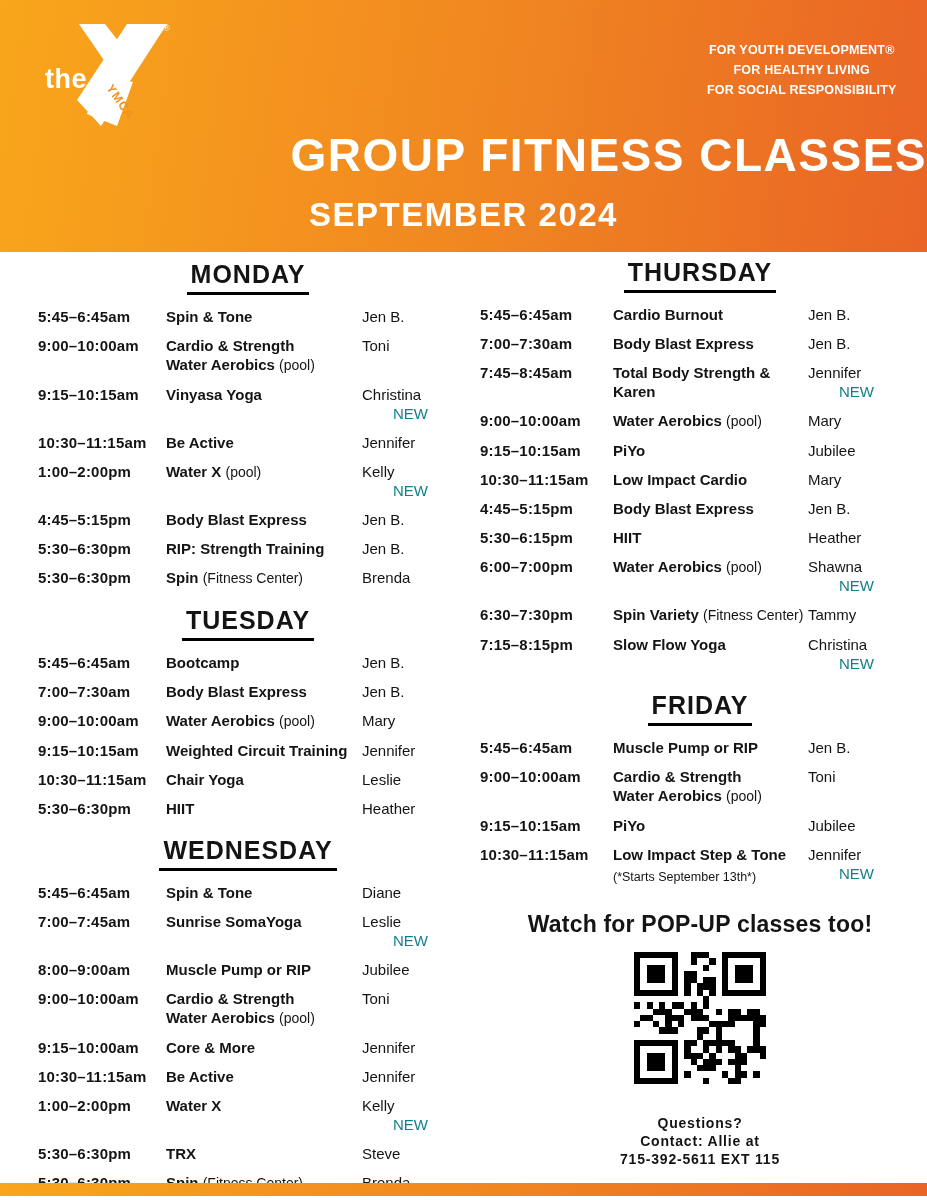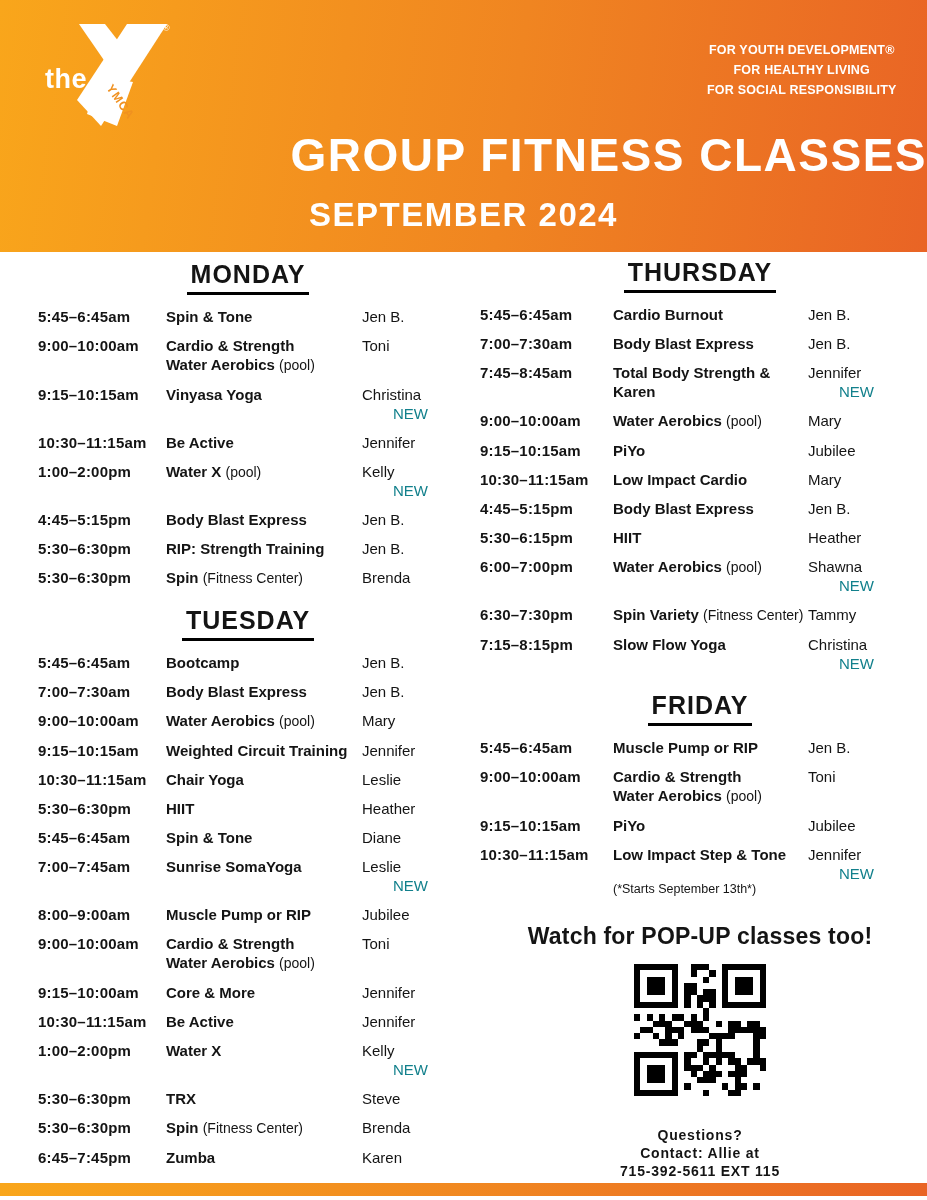--- a/index.html
+++ b/index.html
@@ -26,21 +26,21 @@
   .day-head{display:inline-block;margin:0;font-size:25px;font-weight:bold;letter-spacing:1px;
             border-bottom:3px solid #000;padding:0 4px 3px;}
   .crow{display:grid;grid-template-columns:128px 196px 1fr;margin-bottom:10px;
         font-size:15px;line-height:19px;}
   .col-right .crow{grid-template-columns:133px 195px 1fr;}
   .ctime{font-weight:bold;letter-spacing:.2px;}
   .cname .b{font-weight:bold;}
   .paren{font-weight:normal;font-size:14px;}
   .cinst{font-size:15px;}
   .new{font-weight:normal;color:var(--new-badge,#12808C);padding-left:31px;}
-  .subnote{font-size:12.5px;margin-top:16px;font-weight:normal;}
+  .subnote{font-size:12.5px;margin-top:4px;font-weight:normal;}
 
   
   .popup{text-align:center;font-size:23px;font-weight:bold;margin:24px 0 0;letter-spacing:.2px;}
   .qr-wrap{text-align:center;margin-top:14px;}
   .qr{width:132px;height:132px;shape-rendering:crispEdges;}
   .contact{text-align:center;font-weight:bold;font-size:14px;line-height:18px;
            margin-top:26px;letter-spacing:.8px;}
 
   
   .bottom-bar{position:absolute;left:0;top:1183px;width:927px;height:13px;
@@ -143,20 +143,21 @@
             <div class="cname"><span class="b">Chair Yoga</span></div>
             <div class="cinst">Leslie</div>
           </div>
           <div class="crow">
             <div class="ctime">5:30–6:30pm</div>
             <div class="cname"><span class="b">HIIT</span></div>
             <div class="cinst">Heather</div>
           </div>
         </section>
         <section class="day-section">
+          <div class="day-head-wrap"><h2 class="day-head">WEDNESDAY</h2></div>
           <div class="crow">
             <div class="ctime">5:45–6:45am</div>
             <div class="cname"><span class="b">Spin &amp; Tone</span></div>
             <div class="cinst">Diane</div>
           </div>
           <div class="crow">
             <div class="ctime">7:00–7:45am</div>
             <div class="cname"><span class="b">Sunrise SomaYoga</span></div>
             <div class="cinst">Leslie <span class="new">NEW</span></div>
           </div>

